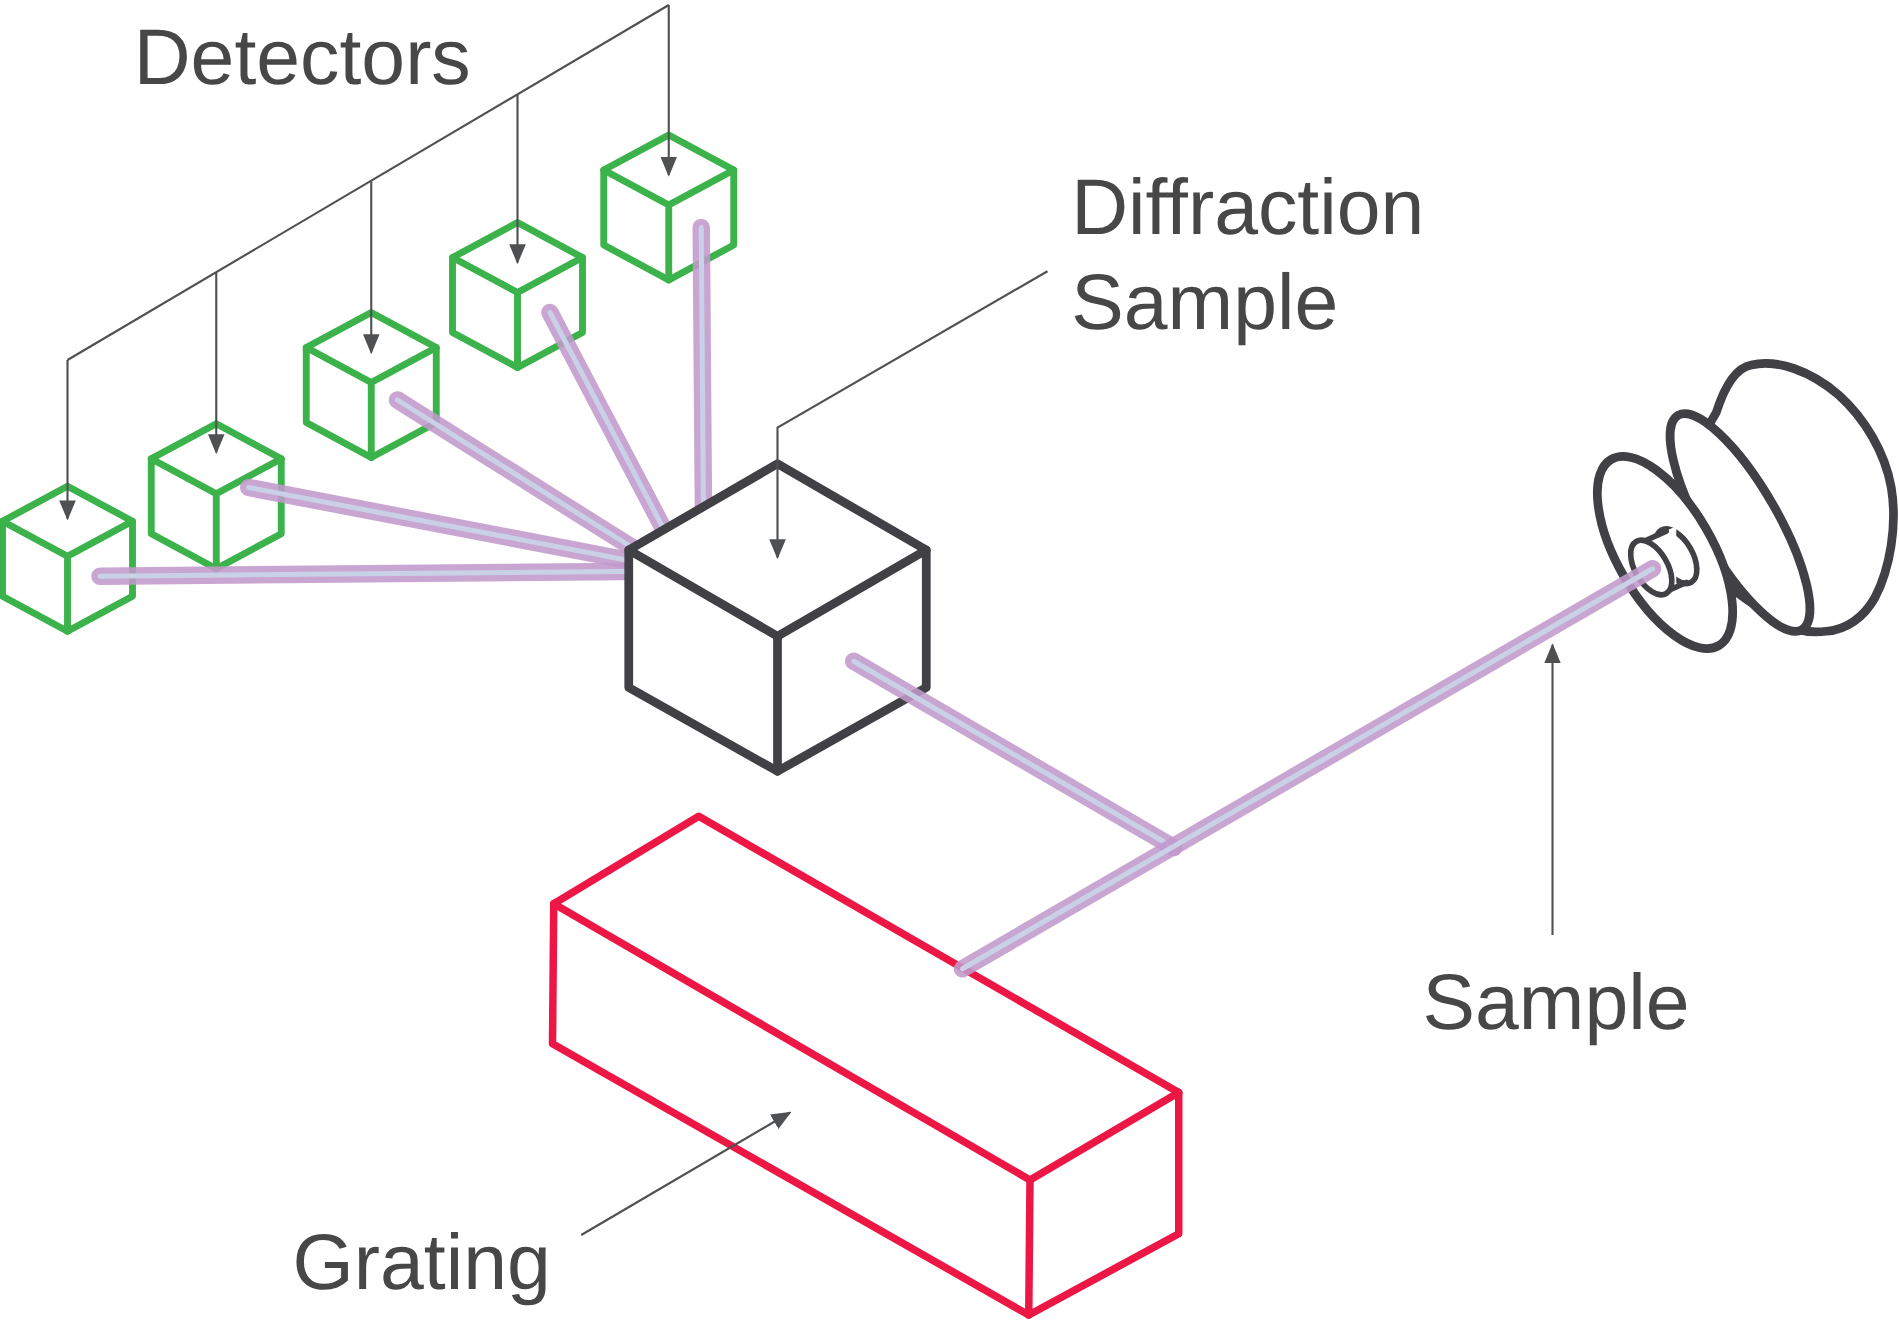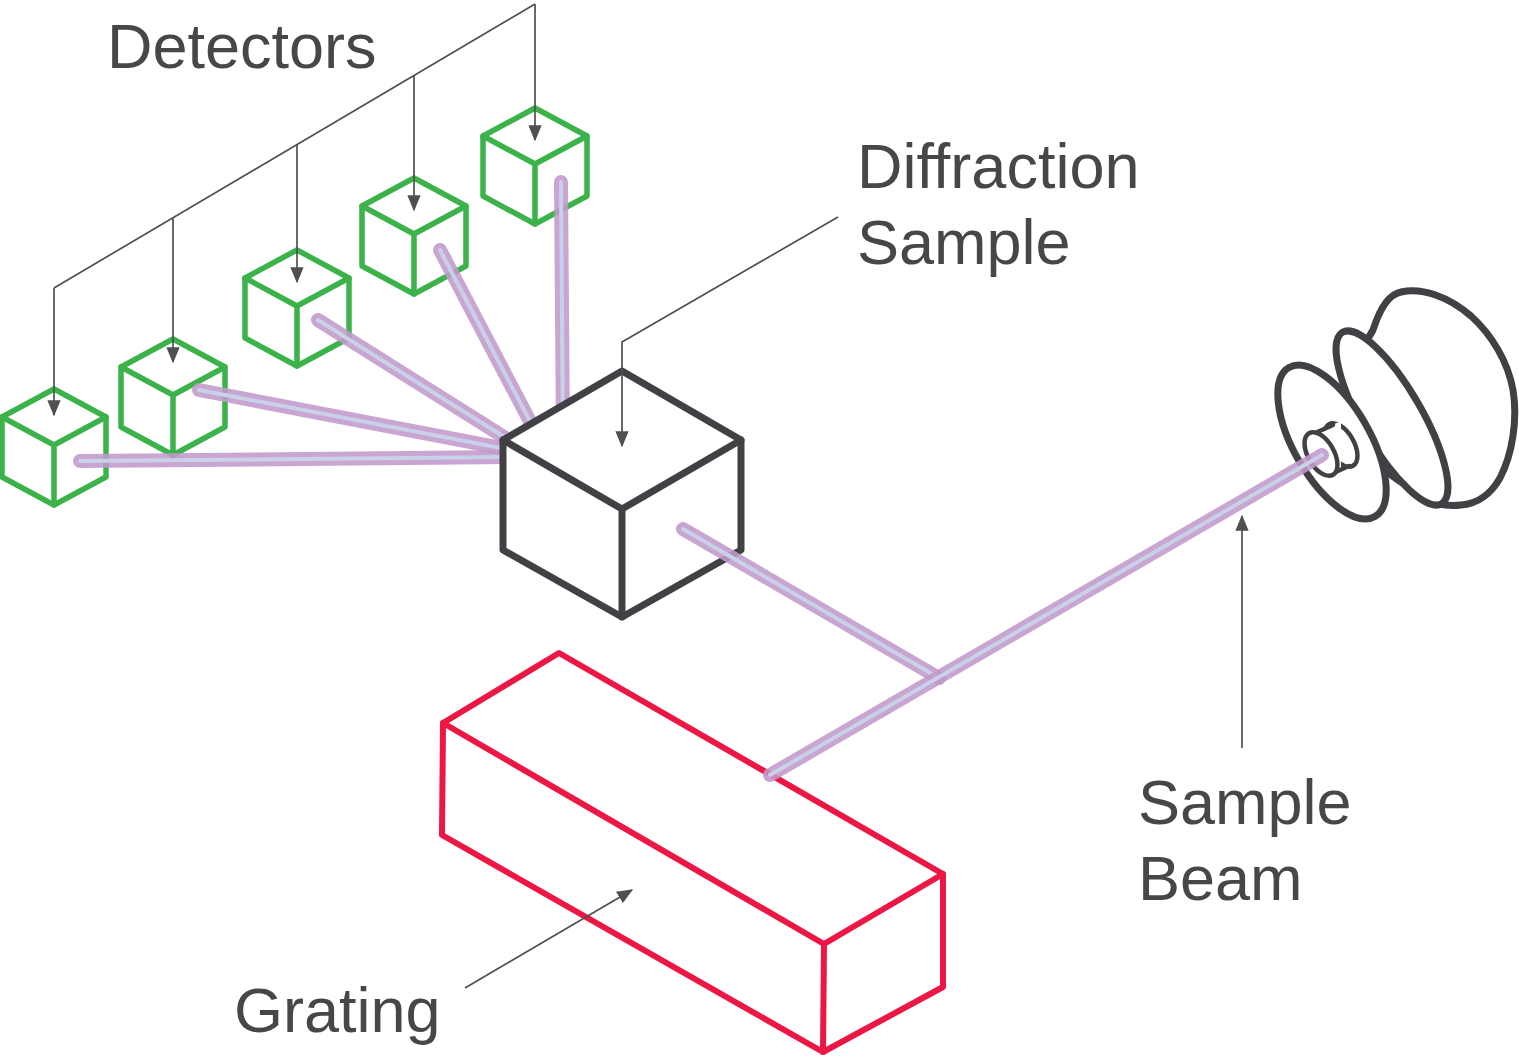--- a/index.html
+++ b/index.html
@@ -131,18 +131,17 @@
 
   <div class="diagram-label" style="left:107px;top:8px;">Detectors</div>
 
   <div class="diagram-label" style="left:857px;top:128px;">
     <div>Diffraction</div>
     <div>Sample</div>
   </div>
 
   <div class="diagram-label" style="left:1138px;top:764px;">
     <div>Sample</div>
-    <div>Beam</div>
   </div>
 
   <div class="diagram-label" style="left:234px;top:972px;">Grating</div>
 
 </div>
 
 </body></html>

